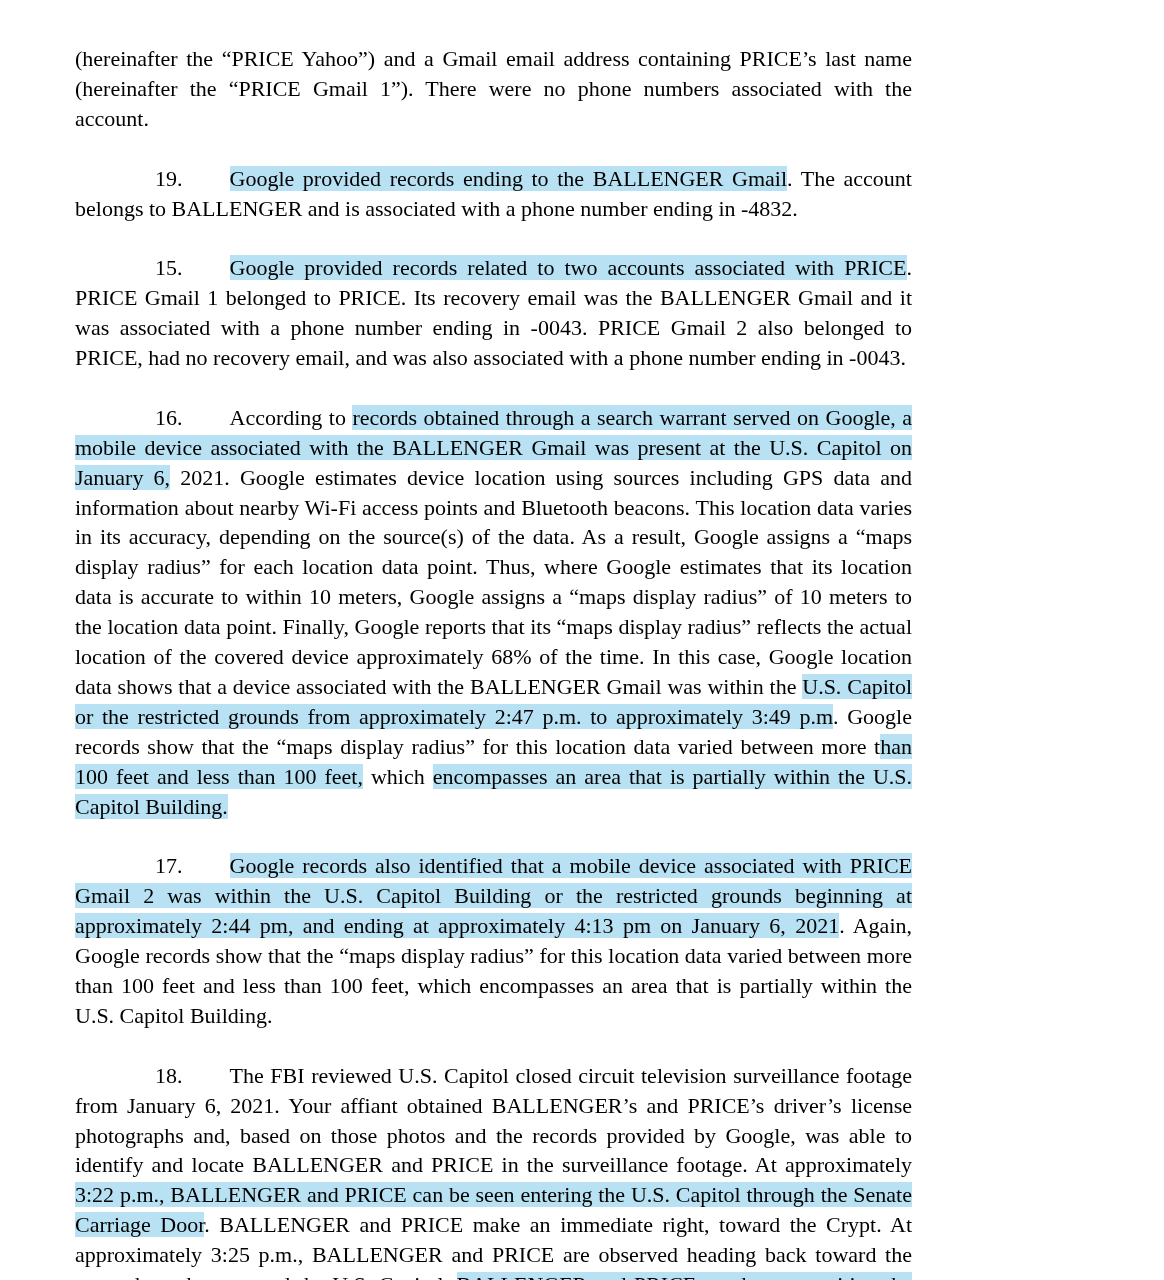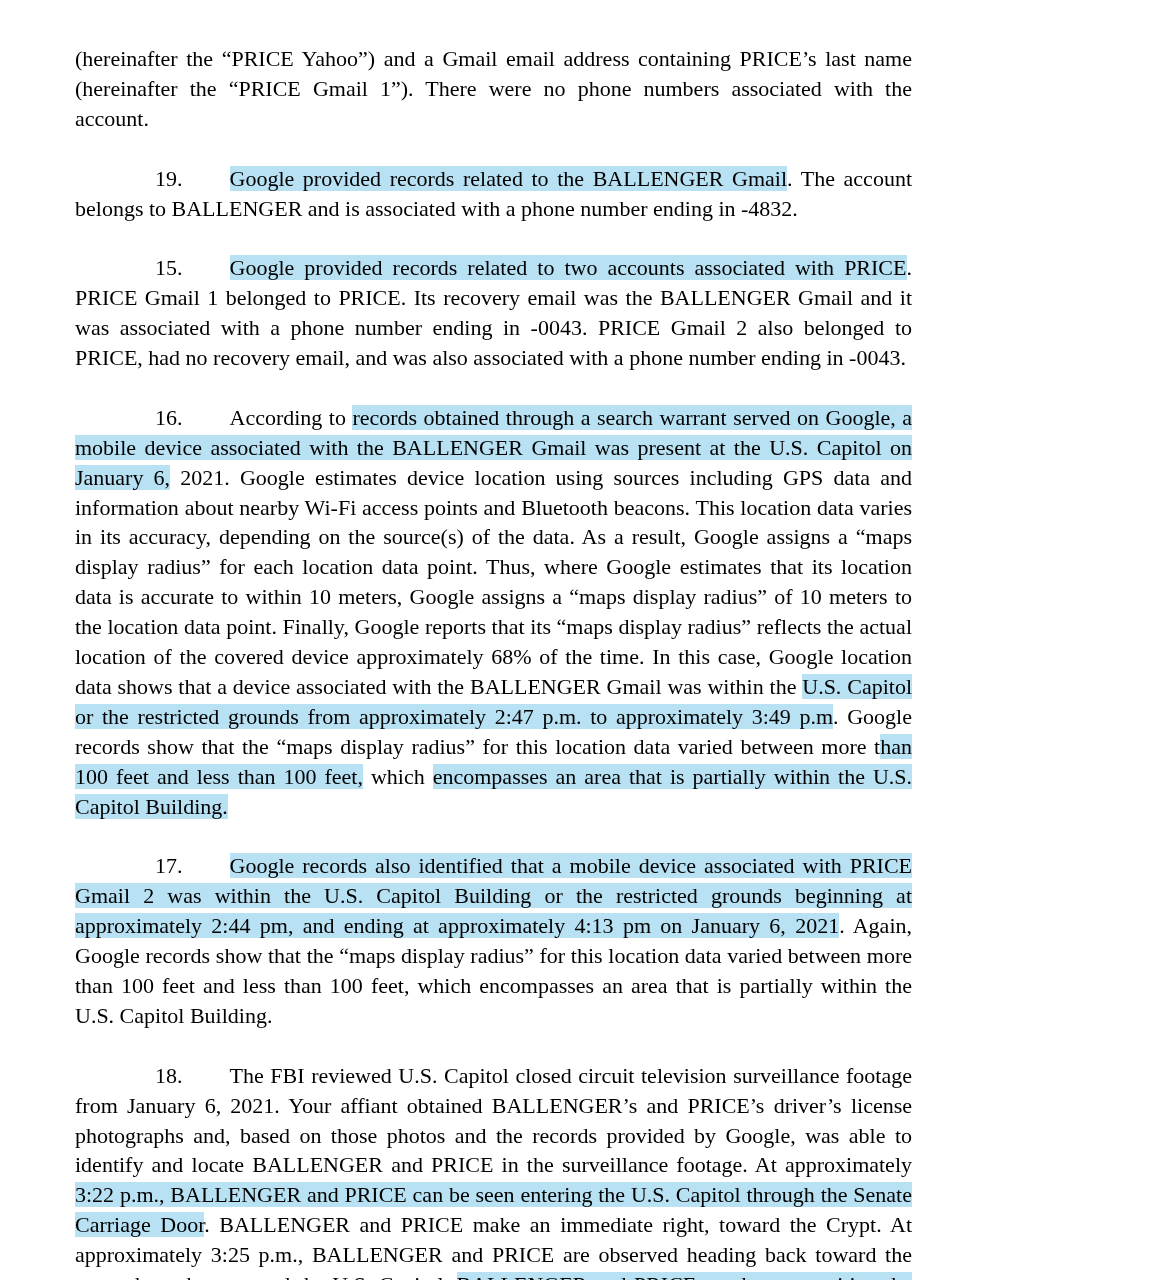--- a/index.html
+++ b/index.html
@@ -38,19 +38,19 @@
   .seg.hl {
     background-color: var(--hl, #b8e2f4);
   }
 </style>
 </head>
 <body style="background: rgb(255, 255, 255);">
 
 <div class="page">
   <div>
       <p class="para"><span class="seg">(hereinafter the “PRICE Yahoo”) and a Gmail email address containing PRICE’s last name (hereinafter the “PRICE Gmail 1”). There were no phone numbers associated with the account.</span></p>
-      <p class="para numbered"><span class="pnum">19.</span><span class="ptab"></span><span class="seg hl">Google provided records related to the BALLENGER Gmail</span><span class="seg">. The account belongs to BALLENGER and is associated with a phone number ending in -4832.</span></p>
+      <p class="para numbered"><span class="pnum">19.</span><span class="ptab"></span><span class="seg hl">Google provided records ending to the BALLENGER Gmail</span><span class="seg">. The account belongs to BALLENGER and is associated with a phone number ending in -4832.</span></p>
       <p class="para numbered"><span class="pnum">15.</span><span class="ptab"></span><span class="seg hl">Google provided records related to two accounts associated with PRICE</span><span class="seg">. PRICE Gmail 1 belonged to PRICE. Its recovery email was the BALLENGER Gmail and it was associated with a phone number ending in -0043. PRICE Gmail 2 also belonged to PRICE, had no recovery email, and was also associated with a phone number ending in -0043.</span></p>
       <p class="para numbered"><span class="pnum">16.</span><span class="ptab"></span><span class="seg">According to </span><span class="seg hl">records obtained through a search warrant served on Google, a mobile device associated with the BALLENGER Gmail was present at the U.S. Capitol on January 6,</span><span class="seg"> 2021. Google estimates device location using sources including GPS data and information about nearby Wi-Fi access points and Bluetooth beacons. This location data varies in its accuracy, depending on the source(s) of the data. As a result, Google assigns a “maps display radius” for each location data point. Thus, where Google estimates that its location data is accurate to within 10 meters, Google assigns a “maps display radius” of 10 meters to the location data point. Finally, Google reports that its “maps display radius” reflects the actual location of the covered device approximately 68% of the time. In this case, Google location data shows that a device associated with the BALLENGER Gmail was within the </span><span class="seg hl">U.S. Capitol or the restricted grounds from approximately 2:47 p.m. to approximately 3:49 p.m</span><span class="seg">. Google records show that the “maps display radius” for this location data varied between more t</span><span class="seg hl">han 100 feet and less than 100 feet,</span><span class="seg"> which </span><span class="seg hl">encompasses an area that is partially within the U.S. Capitol Building.</span></p>
       <p class="para numbered"><span class="pnum">17.</span><span class="ptab"></span><span class="seg hl">Google records also identified that a mobile device associated with PRICE Gmail 2 was within the U.S. Capitol Building or the restricted grounds beginning at approximately 2:44 pm, and ending at approximately 4:13 pm on January 6, 2021</span><span class="seg">. Again, Google records show that the “maps display radius” for this location data varied between more than 100 feet and less than 100 feet, which encompasses an area that is partially within the U.S. Capitol Building.</span></p>
       <p class="para numbered"><span class="pnum">18.</span><span class="ptab"></span><span class="seg">The FBI reviewed U.S. Capitol closed circuit television surveillance footage from January 6, 2021. Your affiant obtained BALLENGER’s and PRICE’s driver’s license photographs and, based on those photos and the records provided by Google, was able to identify and locate BALLENGER and PRICE in the surveillance footage. At approximately </span><span class="seg hl">3:22 p.m., BALLENGER and PRICE can be seen entering the U.S. Capitol through the Senate Carriage Door</span><span class="seg">. BALLENGER and PRICE make an immediate right, toward the Crypt. At approximately 3:25 p.m., BALLENGER and PRICE are observed heading back toward the area where they entered the U.S. Capitol. </span><span class="seg hl">BALLENGER and PRICE can be seen exiting the U.S. Capitol building via the Senate Carriage Door at approximately 3:29 p.m.</span></p>
     </div>
 </div>
 
 </body></html>

